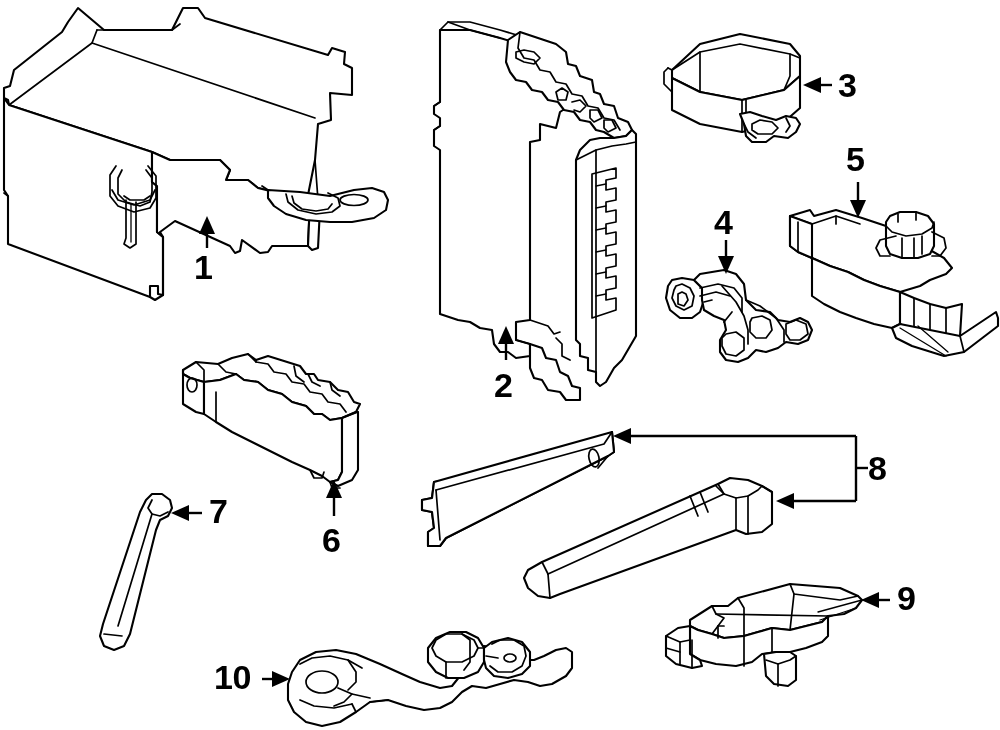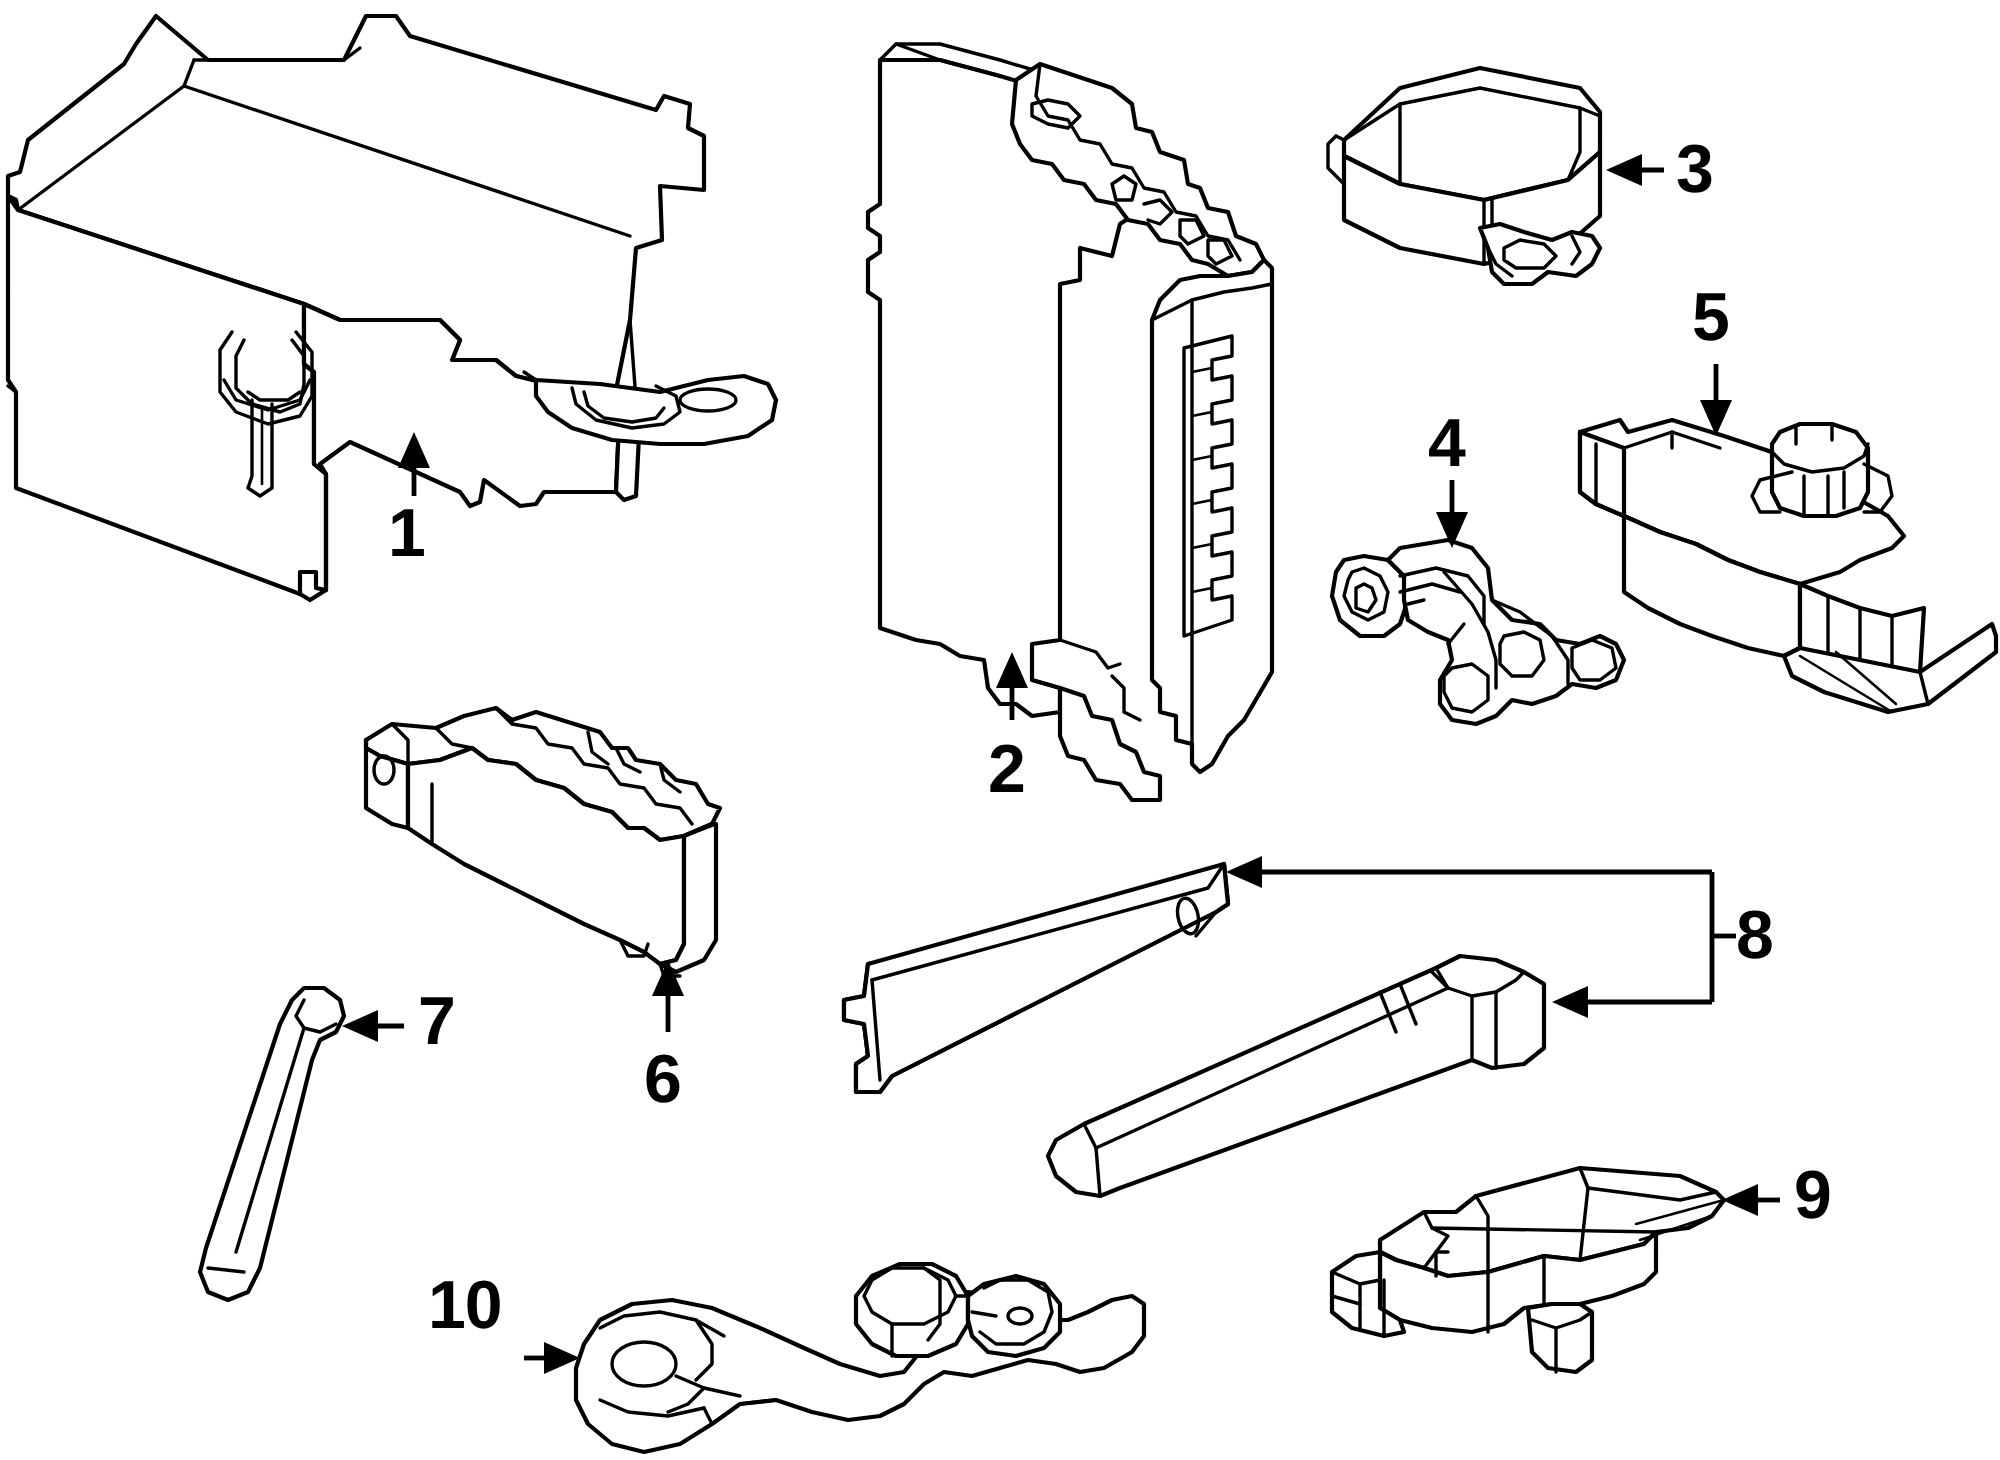--- a/index.html
+++ b/index.html
@@ -437,15 +437,15 @@
 
   <div class="callout-label" style="left:194px; top:250px;">1</div>
   <div class="callout-label" style="left:494px; top:368px;">2</div>
   <div class="callout-label" style="left:838px; top:68px;">3</div>
   <div class="callout-label" style="left:714px; top:205px;">4</div>
   <div class="callout-label" style="left:846px; top:142px;">5</div>
   <div class="callout-label" style="left:322px; top:523px;">6</div>
   <div class="callout-label" style="left:209px; top:494px;">7</div>
   <div class="callout-label" style="left:868px; top:451px;">8</div>
   <div class="callout-label" style="left:897px; top:581px;">9</div>
-  <div class="callout-label" style="left:214px; top:636px;">10</div>
+  <div class="callout-label" style="left:214px; top:660px;">10</div>
 
 </div>
 
 </body></html>

